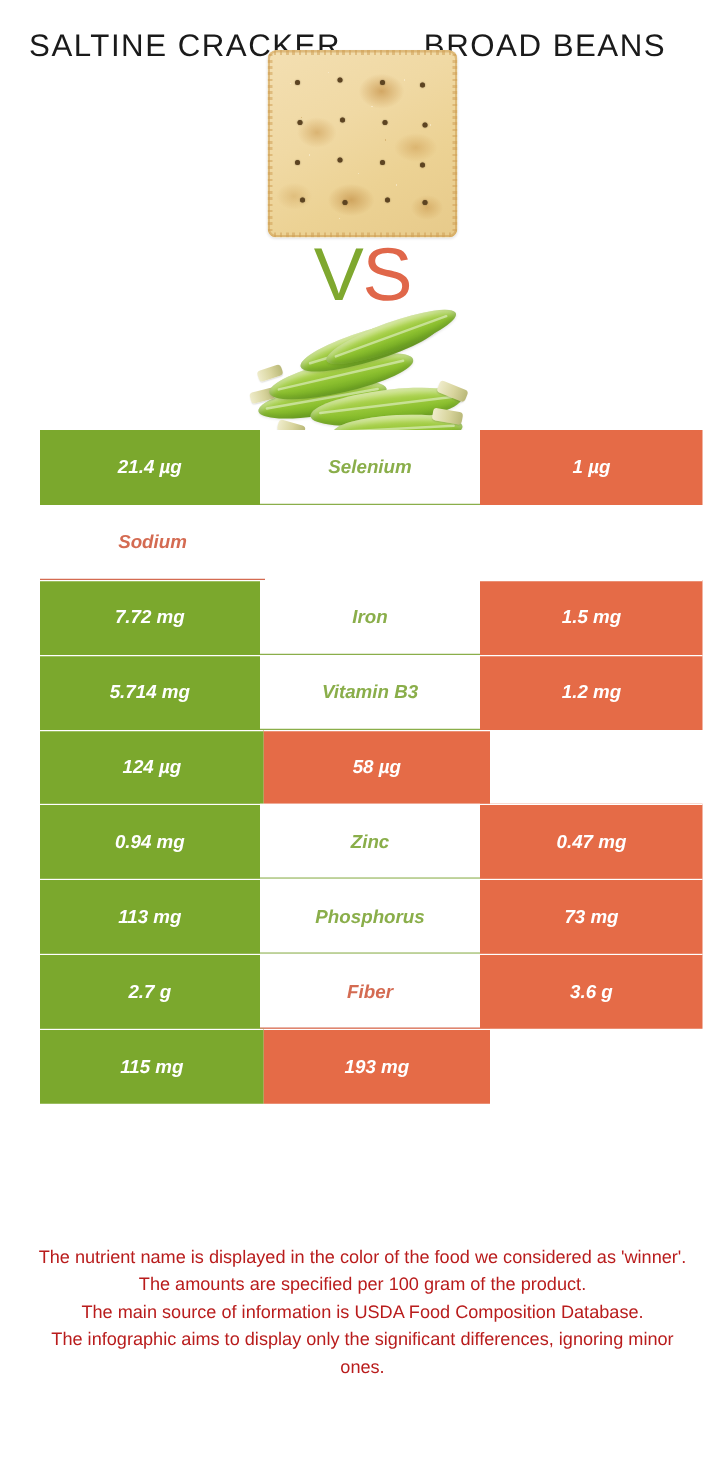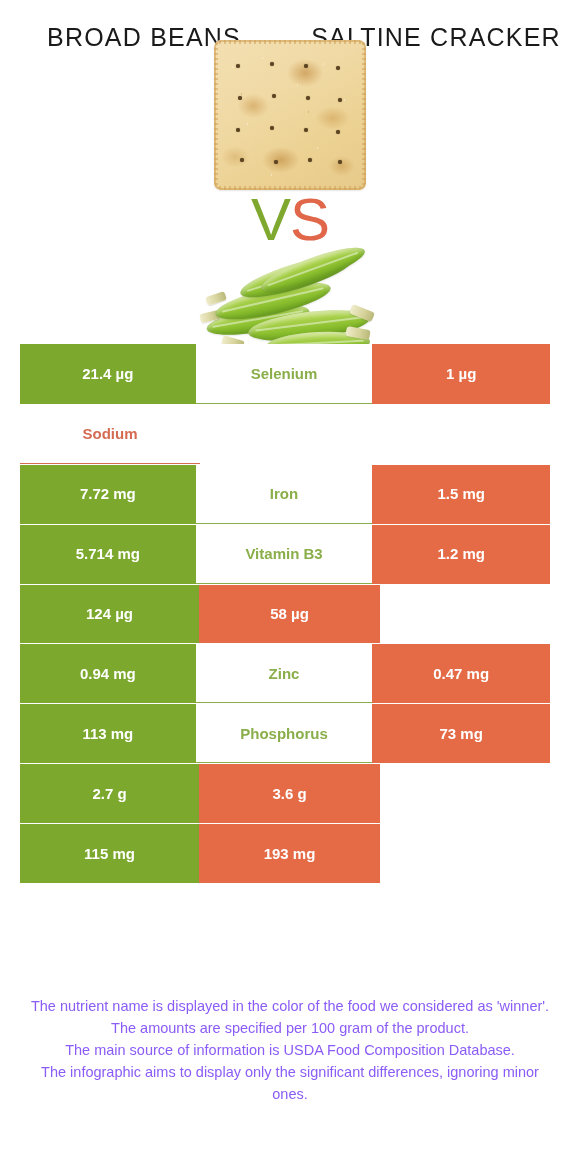--- a/index.html
+++ b/index.html
@@ -86,21 +86,21 @@
     position:absolute;left:6%;right:6%;top:42%;height:2px;border-radius:2px;
     background:rgba(255,255,255,.45);
   }
   .stem{
     position:absolute;border-radius:3px;
     background:linear-gradient(90deg,#efeccb,#d8d49d 55%,#b9b878);
     box-shadow:0 1px 1px rgba(0,0,0,.12);
   }
 
   
-  .table{position:absolute;left:20px;top:344px;width:530px;}
+  .table{position:absolute;left:32px;top:344px;width:530px;font-style:italic;}
   .row{display:flex;height:59.9px;}
   .cell{
     display:flex;align-items:center;justify-content:center;
     font-size:15px;font-weight:600;box-sizing:border-box;
   }
   .cell.left{width:179px;background:#7BA82D;color:#ffffff;}
   .cell.right{width:181px;background:#E56B47;color:#ffffff;}
   .cell.mid{
     width:180px;background:#ffffff;font-size:15px;font-weight:700;
     border-top:1px solid transparent;border-bottom:1px solid transparent;
@@ -111,37 +111,37 @@
   .sep-left{border-bottom-color:#8AAE4A !important;}
   .sep-right{border-bottom-color:#D46B52 !important;}
 
   
   .row + .row .cell.left{box-shadow:inset 0 1px 0 #ffffff;}
   .row + .row .cell.right{box-shadow:inset 0 1px 0 #ffffff;}
 
   
   .footer{
     position:absolute;left:0;top:995px;width:580px;
-    text-align:center;font-size:14.5px;line-height:22px;color:#8b5cf6;
+    text-align:center;font-size:14.5px;line-height:22px;color:#b91c1c;
     font-family:"Liberation Sans","DejaVu Sans",sans-serif;
     padding:0 22px;box-sizing:border-box;
   }
   .footer p{margin:0;}
 </style>
 </head>
 <body>
 
 <div class="page">
 
   <div class="header">
+    <div class="head-col left">
+      <div class="food-title">SALTINE CRACKER</div>
+    </div>
     <div class="head-col right">
       <div class="food-title">BROAD BEANS</div>
-    </div>
-    <div class="head-col left">
-      <div class="food-title">SALTINE CRACKER</div>
     </div>
   </div>
 
   <div class="hero">
 
     <div class="hero-cell">
       <div class="cracker">
         <span class="dock" style="left:22px;top:24px"></span>
         <span class="dock" style="left:56px;top:22px"></span>
         <span class="dock" style="left:90px;top:24px"></span>
@@ -231,20 +231,21 @@
     </div>
 
     <div class="row">
       <div class="cell left">113 mg</div>
       <div class="cell mid win-left sep-left">Phosphorus</div>
       <div class="cell right">73 mg</div>
     </div>
 
     <div class="row">
       <div class="cell left">2.7 g</div>
+      <div class="cell mid win-right sep-right">Fiber</div>
       <div class="cell right">3.6 g</div>
     </div>
 
     <div class="row">
       <div class="cell left">115 mg</div>
       <div class="cell right">193 mg</div>
     </div>
 
 
   </div>

